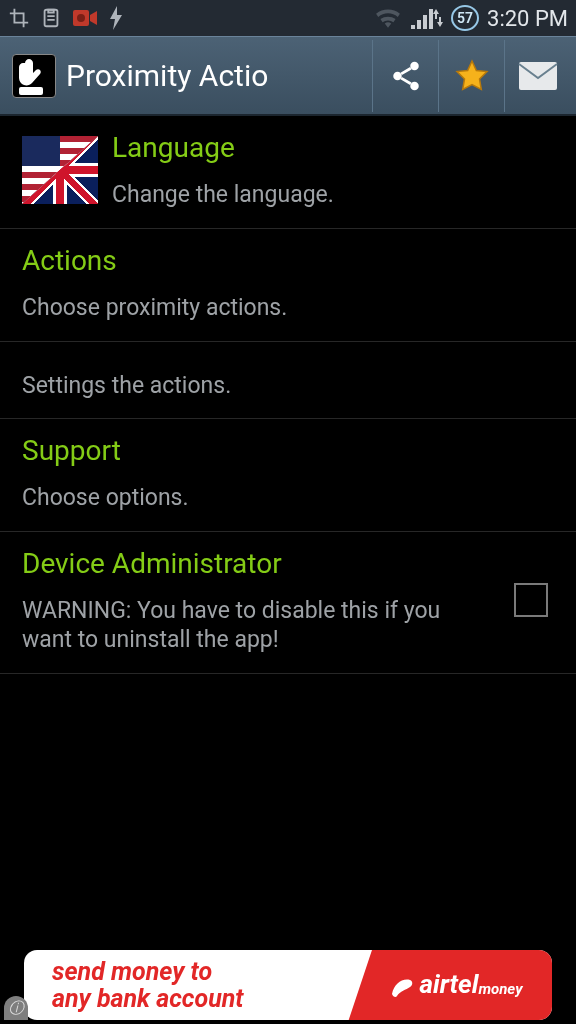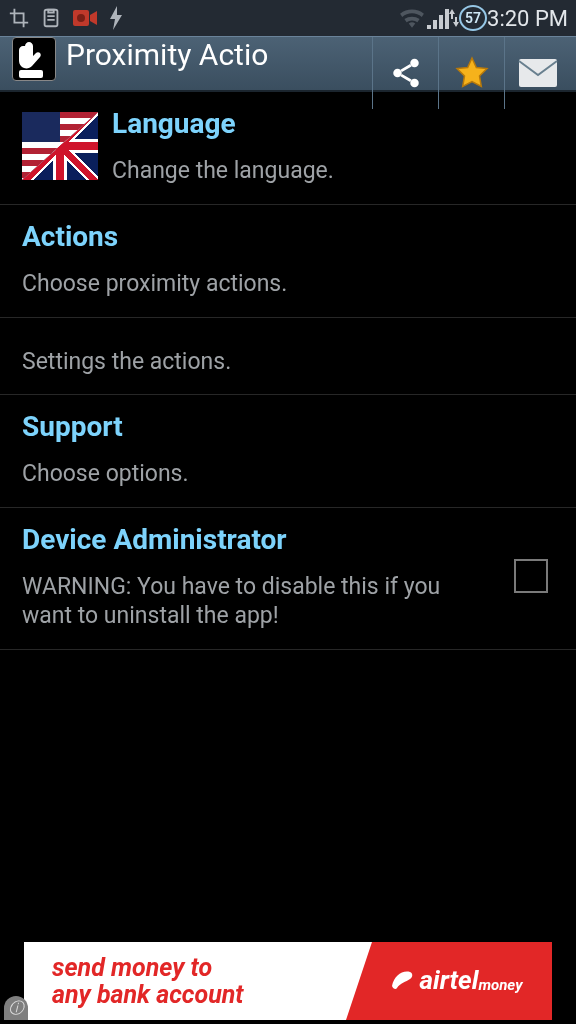--- a/index.html
+++ b/index.html
@@ -16,40 +16,41 @@
   .status-bar {
     height: 36px;
     background: #232a33;
     display: flex;
     align-items: center;
     padding: 0 8px;
     font-size: 20px;
     color: #cfd3d8;
   }
   .status-left { display: flex; align-items: center; gap: 10px; }
-  .status-right { margin-left: auto; display: flex; align-items: center; }
+  .status-right { margin-left: auto; display: flex; align-items: center; gap: 8px; }
   .ic { display: inline-flex; align-items: center; justify-content: center; }
   .battery-badge {
     width: 28px; height: 26px;
     border: 2px solid #96c7e6;
     border-radius: 50%;
     font-size: 14px;
     font-weight: 600;
     color: #cfe7f5;
     display: flex; align-items: center; justify-content: center;
   }
   .clock { font-size: 22px; color: #e2e6ea; }
 
   
   .action-bar {
-    height: 56px;
+    height: 80px;
     background: linear-gradient(#4c6275, #3a4e5f);
     border-top: 1px solid #6a839a;
     border-bottom: 2px solid #1b252e;
     display: flex;
+    align-items: center;
     padding: 0 6px;
   }
   .app-icon {
     width: 44px; height: 44px;
     background: #000;
     border: 1px solid #888;
     border-radius: 4px;
     margin: 0 10px 0 6px;
     position: relative;
     overflow: hidden;
@@ -70,43 +71,44 @@
   }
 
   
   .list { flex: 1; overflow: auto; }
   .row {
     padding: 14px 22px 18px;
     border-bottom: 1px solid #272727;
     display: flex; align-items: center;
   }
   .row-body { flex: 1; }
-  .row-title { font-size: 28px; color: #7dd3fc; line-height: 1.25; font-weight: bold; }
+  .row-title { font-size: 28px; color: #84cc16; line-height: 1.25; }
   .row-sub   { font-size: 23px; color: #9ea2a6; line-height: 1.25; margin-top: 16px; }
   .row .lead-icon { width: 76px; height: 68px; margin-right: 14px; flex-shrink: 0; }
   .row .trailing-checkbox {
     width: 34px; height: 34px;
     border: 2px solid #7a7a7a;
     margin-left: 18px; margin-right: 6px;
     flex-shrink: 0;
   }
   .row-sub.warn { max-width: 430px; }
 
   
   .ad-wrap {
     margin-top: auto;
     padding: 0 24px 4px;
     position: relative;
   }
   .ad {
     background: #fff;
-    height: 78px;
+    height: 70px;
     display: flex;
     align-items: center;
     overflow: hidden;
+    border-radius: 13px;
   }
   .ad-left {
     flex: 1;
     padding-left: 28px;
     font-style: italic;
     font-weight: 700;
     color: #e22727;
     font-size: 25px;
     line-height: 1.1;
   }

